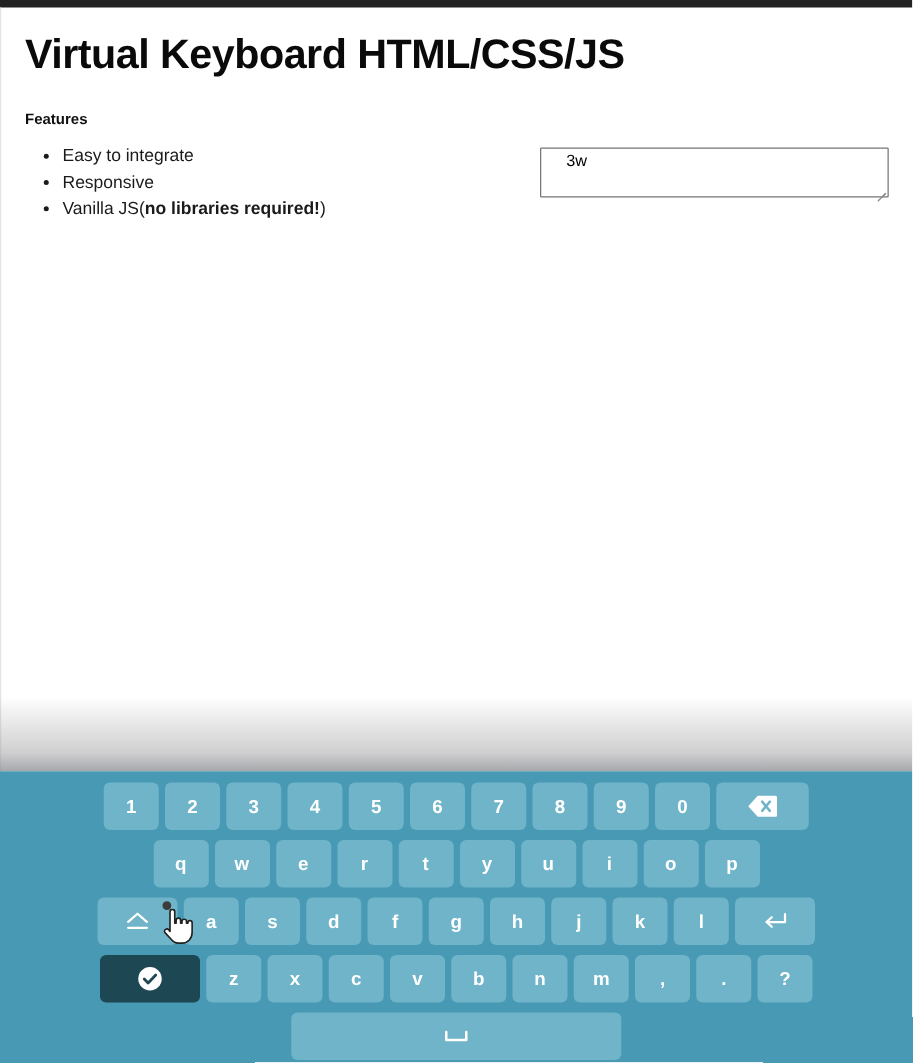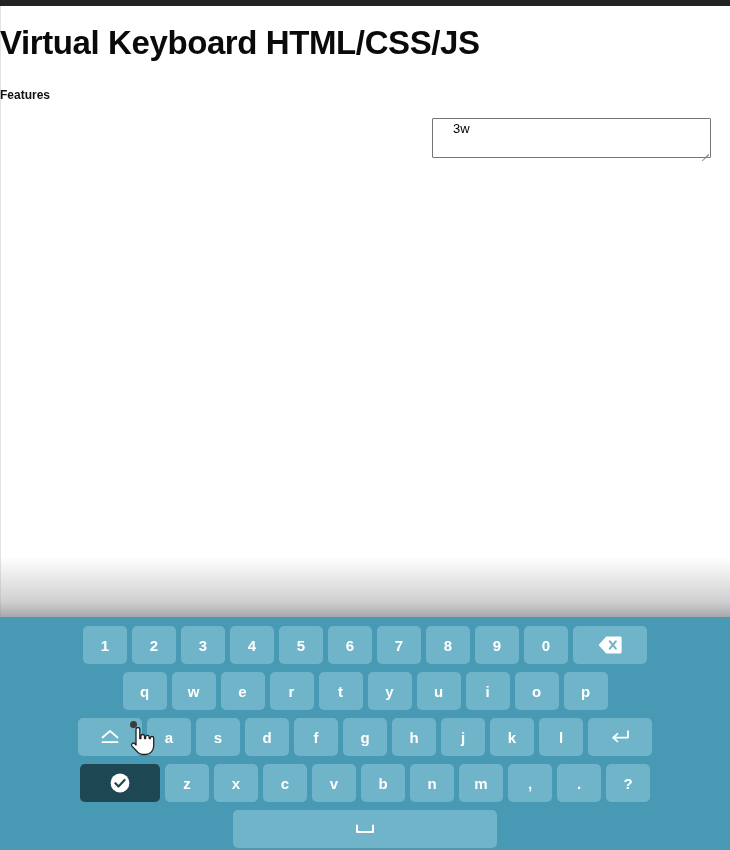--- a/index.html
+++ b/index.html
@@ -32,21 +32,21 @@
     top: 6px; left: 0;
     width: 1px; height: 844px;
     background: #e3e3e3;
   }
 
   
   .doc {
     position: absolute;
     top: 6px; left: 0;
     width: 730px;
-    padding: 0 0;
+    padding: 0 20px;
   }
 
   .page-title {
     margin: 18px 0 0 0;
     font-size: 33px;
     line-height: 1.15;
     font-weight: bold;
     letter-spacing: -0.4px;
     color: #0a0a0a;
   }
@@ -192,20 +192,25 @@
 <body>
 
 <div id="page">
 
   <div class="top-strip"></div>
   <div class="left-edge"></div>
 
   <div class="doc">
     <h1 class="page-title">Virtual Keyboard HTML/CSS/JS</h1>
     <h2 class="section-title">Features</h2>
+    <ul class="feature-list">
+      <li><span>Easy to integrate</span></li>
+      <li><span>Responsive</span></li>
+      <li><span>Vanilla JS(</span><span class="strong">no libraries required!</span><span>)</span></li>
+    </ul>
   </div>
 
   <div class="ta-wrap">
     <textarea class="ta" placeholder="" style="">3w</textarea>
     <span class="ta-grip">
         <i></i>
         <i></i>
       </span>
   </div>
 

